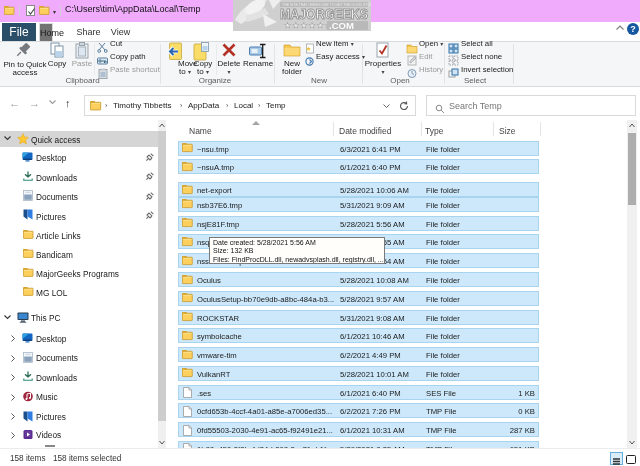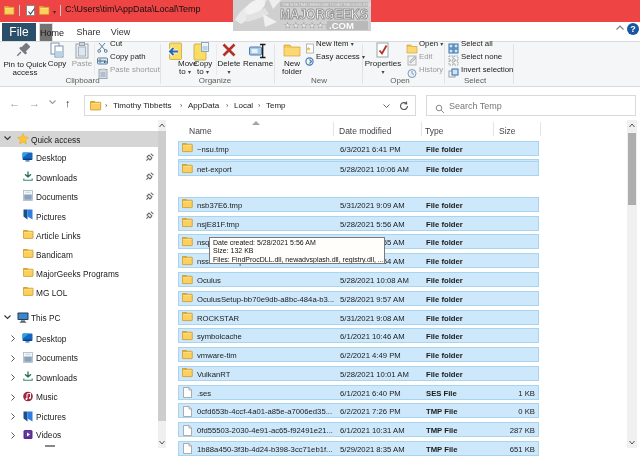--- a/index.html
+++ b/index.html
@@ -1,21 +1,21 @@
 <!DOCTYPE html>
 <html><head>
 <meta charset="utf-8">
 <style>
 * { margin:0; padding:0; box-sizing:border-box; }
 html,body { width:640px; height:466px; overflow:hidden; background:#fff;
   font-family:"Liberation Sans", sans-serif; }
 #app { position:relative; width:640px; height:466px; background:#fff; }
 .abs { position:absolute; }
 
-#titlebar { position:absolute; left:0; top:0; width:640px; height:22px; background:#ef4444; }
+#titlebar { position:absolute; left:0; top:0; width:640px; height:22px; background:#f0abfc; }
 #titletext { position:absolute; left:65px; top:3.5px; font-size:9px; color:#111; }
 
 #tabrow { position:absolute; left:0; top:22px; width:640px; height:19px; background:#fff; }
 #filebtn { position:absolute; left:2px; top:1px; width:34px; height:18px; background:#2b4f68;
   color:#fff; font-size:12px; text-align:center; line-height:18px; }
 .tab { position:absolute; top:1px; height:18px; font-size:9px; color:#333; line-height:18px; text-align:center; }
 #tab-home { left:39px; width:14px; background:#737373; border:1px solid #dadbdc; border-bottom:none; color:#1a1a1a;}
 #tab-share { left:73px; width:31px; }
 #tab-view { left:106px; width:29px; }
 
@@ -38,21 +38,21 @@
 #sidebar { position:absolute; left:0; top:0; width:158px; height:328px; background:#fff; overflow:hidden; }
 .sitem { position:absolute; font-size:8.3px; color:#1a1a1a; white-space:nowrap; }
 #sbscroll { position:absolute; left:158px; top:0; width:8px; height:328px; background:#f0f0f0; }
 #filearea { position:absolute; left:166px; top:0; width:474px; height:328px; background:#fff; }
 #listscroll { position:absolute; left:627px; top:0; width:10px; height:328px; background:#f0f0f0; }
 .hdr { position:absolute; top:6px; font-size:8.5px; color:#444; }
 .hline { position:absolute; top:2px; width:1px; height:14px; background:#e5e5e5; }
 .row { position:absolute; left:12px; width:361px; height:15px; background:#cde8fb; border:1px solid #a9d4f0; }
 .rname { position:absolute; left:18px; top:3px; font-size:7.7px; color:#1a1a1a; white-space:nowrap; max-width:139px; overflow:hidden; }
 .rdate { position:absolute; left:161px; top:3px; font-size:7.7px; color:#1a1a1a; white-space:nowrap; }
-.rtype { position:absolute; left:247px; top:3px; font-size:7.7px; color:#1a1a1a; white-space:nowrap;font-weight:bold; }
+.rtype { position:absolute; left:247px; top:3px; font-size:7.7px; color:#1a1a1a; white-space:nowrap; }
 .rsize { position:absolute; right:3px; top:3px; font-size:7.7px; color:#1a1a1a; white-space:nowrap; }
 
 #statusbar { position:absolute; left:0; top:448px; width:640px; height:18px; background:#fff; border-top:1px solid #ececec; }
 
 #tooltip { position:absolute; left:209px; top:237px; width:176px; height:27px; background:#fffefb;
   border:1px solid #7a7a7a; font-size:7px; color:#111; padding:1px 3px 0 3px; line-height:8.3px; white-space:nowrap; overflow:hidden; z-index:50; }
 
 #wm { position:absolute; left:233px; top:0; width:138px; height:31px; background:#cfcfcf; z-index:60; }
 
 .fold { position:absolute; width:13px; height:11px; }
@@ -499,21 +499,21 @@
         </div>
     <div class="row" style="top:39.4px;">
           <div class="fold" style="left:3px; top:1.5px; transform:scale(0.82); transform-origin:left top;">
             <div class="bk"></div>
             <div class="bd"></div>
           </div>
           <div class="rname">~nsuA.tmp</div>
           <div class="rdate">6/1/2021 6:40 PM</div>
           <div class="rtype">File folder</div>
         </div>
-    <div class="row" style="top:41px;padding-left:45px;">
+    <div class="row" style="top:62px;padding-left:45px;">
           <div class="fold" style="left:3px; top:1.5px; transform:scale(0.82); transform-origin:left top;">
             <div class="bk"></div>
             <div class="bd"></div>
           </div>
           <div class="rname">net-export</div>
           <div class="rdate">5/28/2021 10:06 AM</div>
           <div class="rtype">File folder</div>
         </div>
     <div class="row" style="top:76.9px;">
           <div class="fold" style="left:3px; top:1.5px; transform:scale(0.82); transform-origin:left top;">
@@ -650,20 +650,30 @@
     <svg class="abs" style="left:2px; top:3px;" width="6" height="5" viewBox="0 0 6 5">
           <path d="M0.5 4 L3 1 L5.5 4" stroke="#555" stroke-width="1" fill="none"></path>
         </svg>
     <div class="abs" style="left:1px; top:13px; width:8px; height:72px; background:#aeaeae;"></div>
     <svg class="abs" style="left:2px; top:320px;" width="6" height="5" viewBox="0 0 6 5">
           <path d="M0.5 1 L3 4 L5.5 1" stroke="#555" stroke-width="1" fill="none"></path>
         </svg>
   </div>
 </div>
 
+<div id="statusbar">
+  <div class="abs" style="left:10px; top:4.5px; font-size:8.2px; color:#333;">158 items</div>
+  <div class="abs" style="left:53px; top:4.5px; font-size:8.2px; color:#333;">158 items selected</div>
+  <div class="abs" style="left:610px; top:3px; width:13px; height:13px; background:#d9ecf7; border:1px solid #66aede;">
+    <svg width="11" height="11" viewBox="0 0 11 11">
+          <path d="M2 3 h7 M2 5.5 h7 M2 8 h7" stroke="#333" stroke-width="1.4"></path>
+        </svg>
+  </div>
+  <div class="abs" style="left:626px; top:5.5px; width:10px; height:9px; border:1.5px solid #222; border-radius:1.5px; background:#fff;"></div>
+</div>
 
 <div id="tooltip">
   <div>Date created: 5/28/2021 5:56 AM</div>
   <div>Size: 132 KB</div>
   <div>Files: FindProcDLL.dll, newadvsplash.dll, registry.dll, ...</div>
 </div>
 
 <div id="wm">
   <svg width="138" height="31" viewBox="0 0 138 31">
     <rect x="0" y="0" width="138" height="31" fill="#cfcfcf"></rect>

